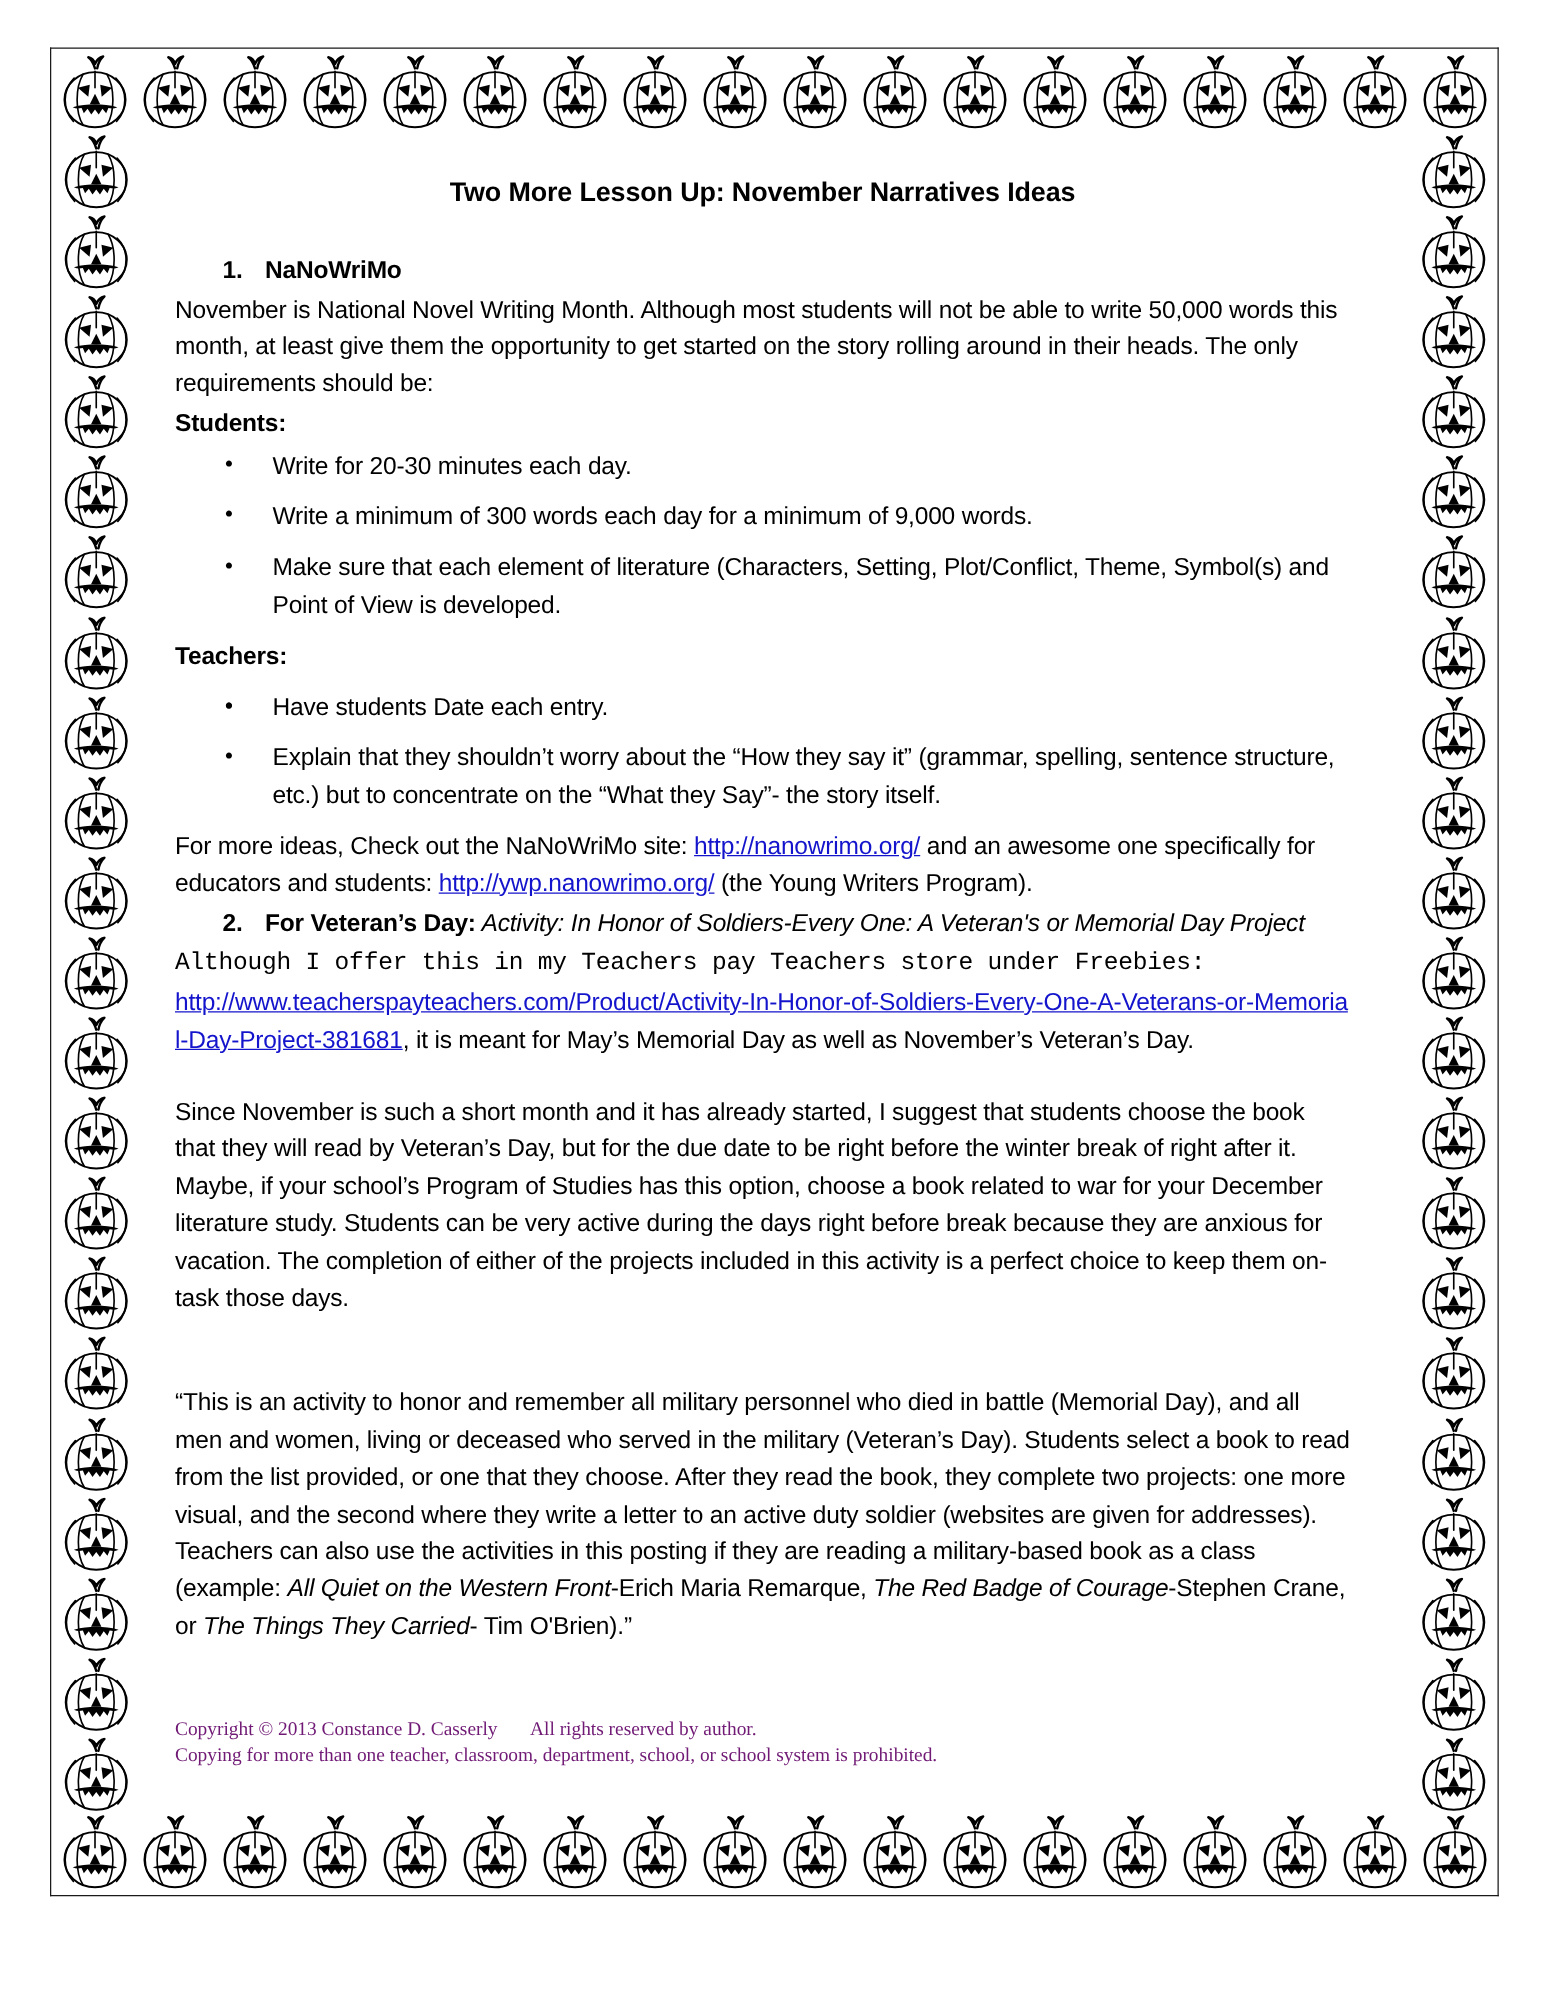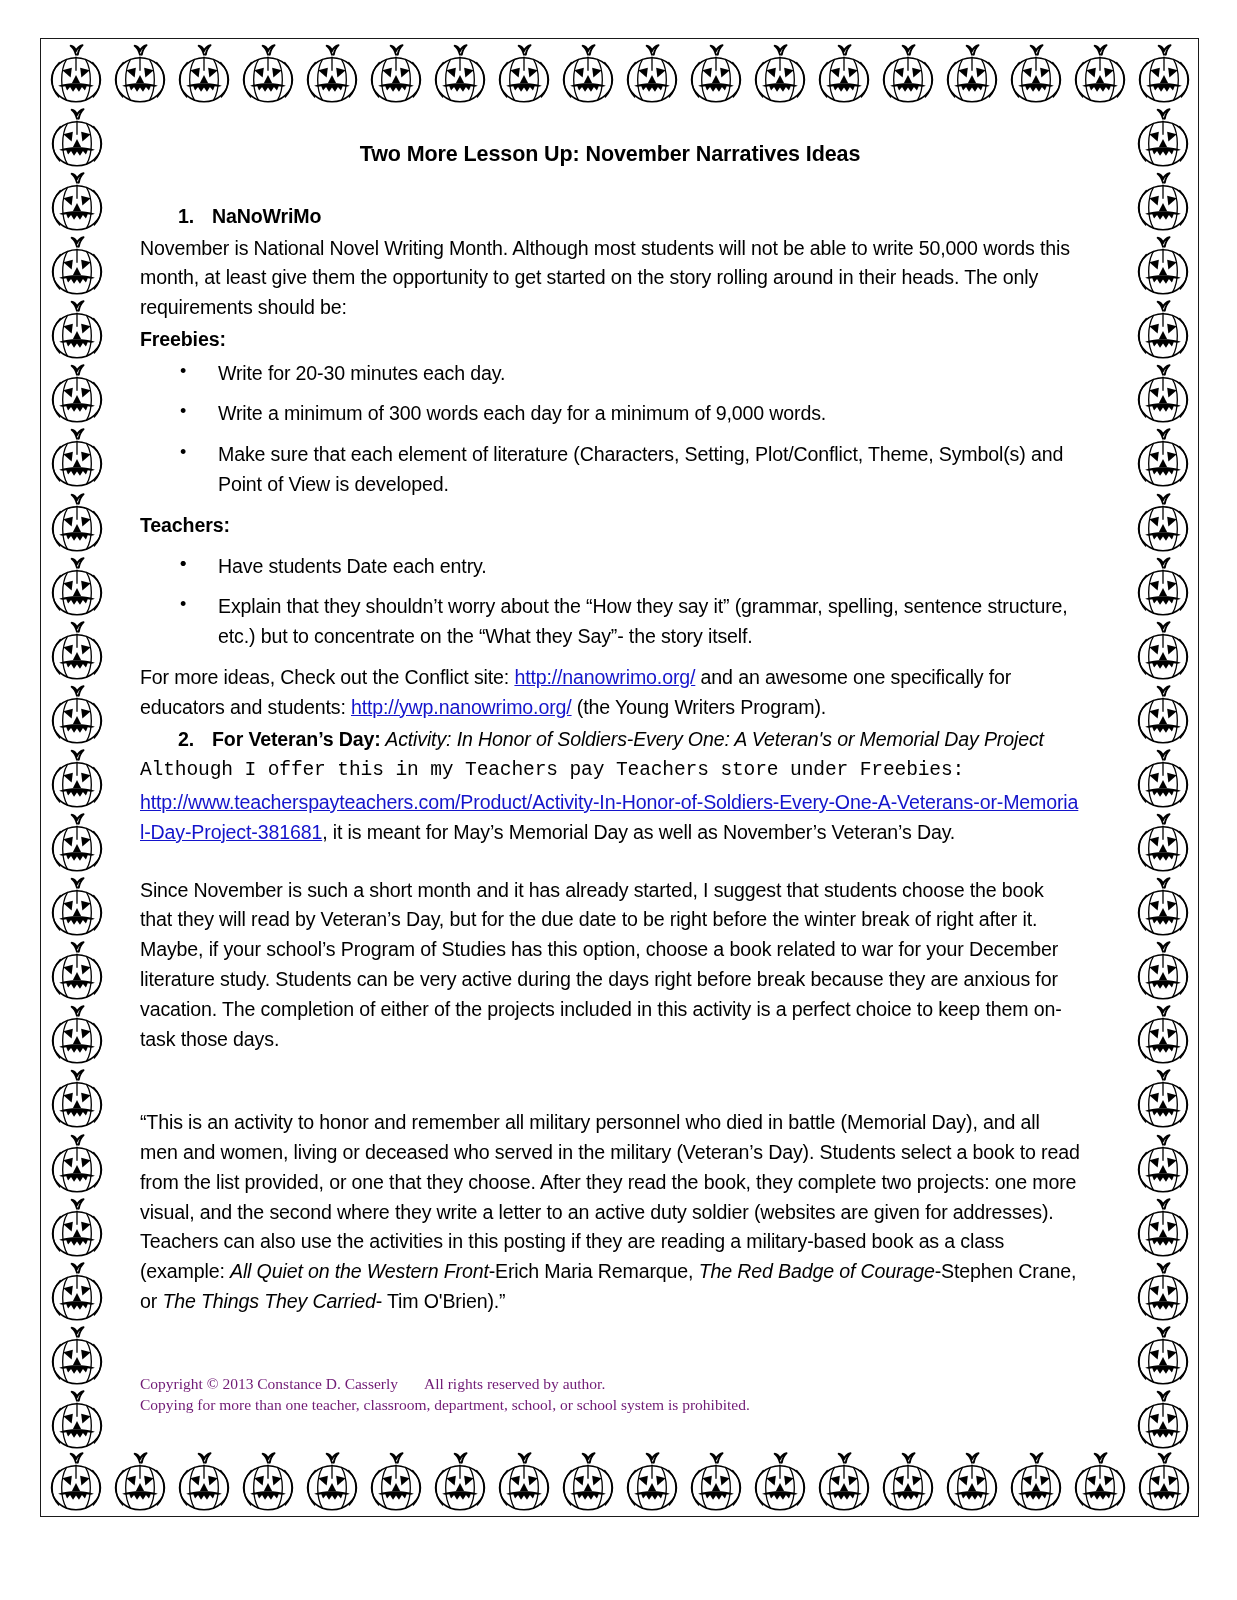--- a/index.html
+++ b/index.html
@@ -1957,21 +1957,21 @@
 
     <ol class="numbered">
       <li>
         <span class="num">1.</span>
         <span class="bold">NaNoWriMo</span>
       </li>
     </ol>
 
     <div class="para">November is National Novel Writing Month. Although most students will not be able to write 50,000 words this month, at least give them the opportunity to get started on the story rolling around in their heads.  The only requirements should be:</div>
 
-    <div class="para lead-label">Freebies:</div>
+    <div class="para lead-label">Students:</div>
 
     <ul class="bullets">
       <li>
         <span class="dot">•</span>
         <span>Write for 20-30 minutes each day.</span>
       </li>
       <li>
         <span class="dot">•</span>
         <span>Write a minimum of 300 words each day for a minimum of 9,000 words.</span>
       </li>
@@ -1991,21 +1991,21 @@
         <span class="dot">•</span>
         <span>Have students Date each entry.</span>
       </li>
       <li>
         <span class="dot">•</span>
         <span>Explain that they shouldn’t worry about the “How they say it” (grammar, spelling, sentence structure, etc.) but to concentrate on the “What they Say”- the story itself.</span>
       </li>
     </ul>
 
     <div class="para">
-      <span>For more ideas, Check out the Conflict site: </span><a class="link" href="#">http://nanowrimo.org/</a><span> and an awesome one specifically for educators and students: </span><a class="link" href="#">http://ywp.nanowrimo.org/</a><span> (the Young Writers Program).</span>
+      <span>For more ideas, Check out the NaNoWriMo site: </span><a class="link" href="#">http://nanowrimo.org/</a><span> and an awesome one specifically for educators and students: </span><a class="link" href="#">http://ywp.nanowrimo.org/</a><span> (the Young Writers Program).</span>
     </div>
 
     <ol class="numbered">
       <li>
         <span class="num">2.</span>
         <span class="bold">For Veteran’s Day:</span><span class="ital"> Activity: In Honor of Soldiers-Every One: A Veteran's or Memorial Day Project</span>
       </li>
     </ol>
 
     <div class="para serif">Although I offer this in my Teachers pay Teachers store under Freebies:</div>

